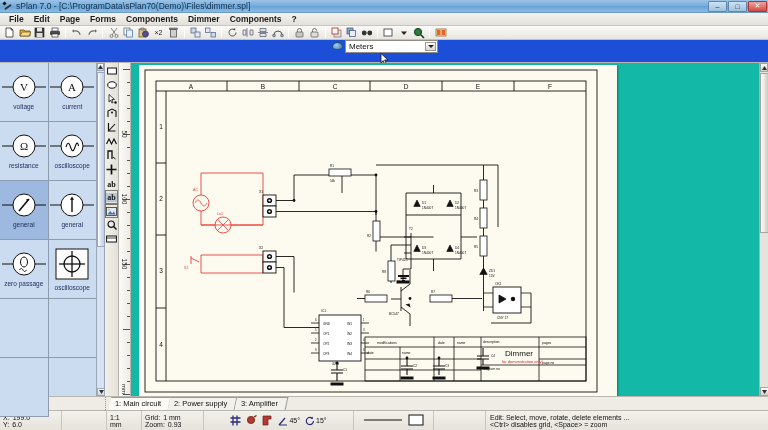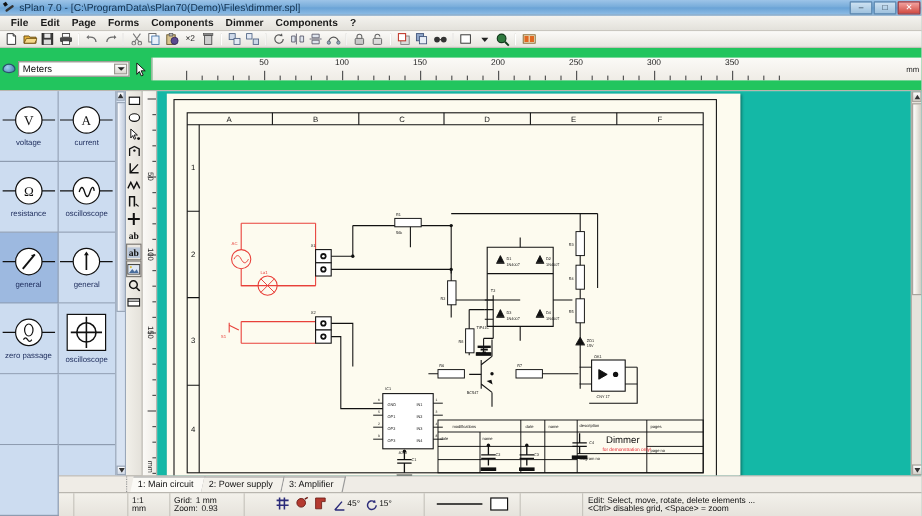--- a/index.html
+++ b/index.html
@@ -109,24 +109,25 @@
   .tbtn svg { display:block; }
   .tsep {
     width: 1px; height: 10px;
     background: #bbb8b1;
     margin: 0 3px;
     border-right: 1px solid #fff;
   }
 
   
   .secondbar {
-    height: 36px;
-    background: #22c55e;
+    height: 23px;
+    background: #1d4ed8;
     display: flex; align-items: center;
     border-bottom: 1px solid #b9b6af;
+    flex-direction: column;
   }
   .combo-wrap {
     display:flex; align-items:center;
     width: 108px;
     padding-left: 2px;
   }
   .combo-ico {
     width:11px; height:11px; margin-right:2px;
     position:relative; flex:0 0 auto;
   }

